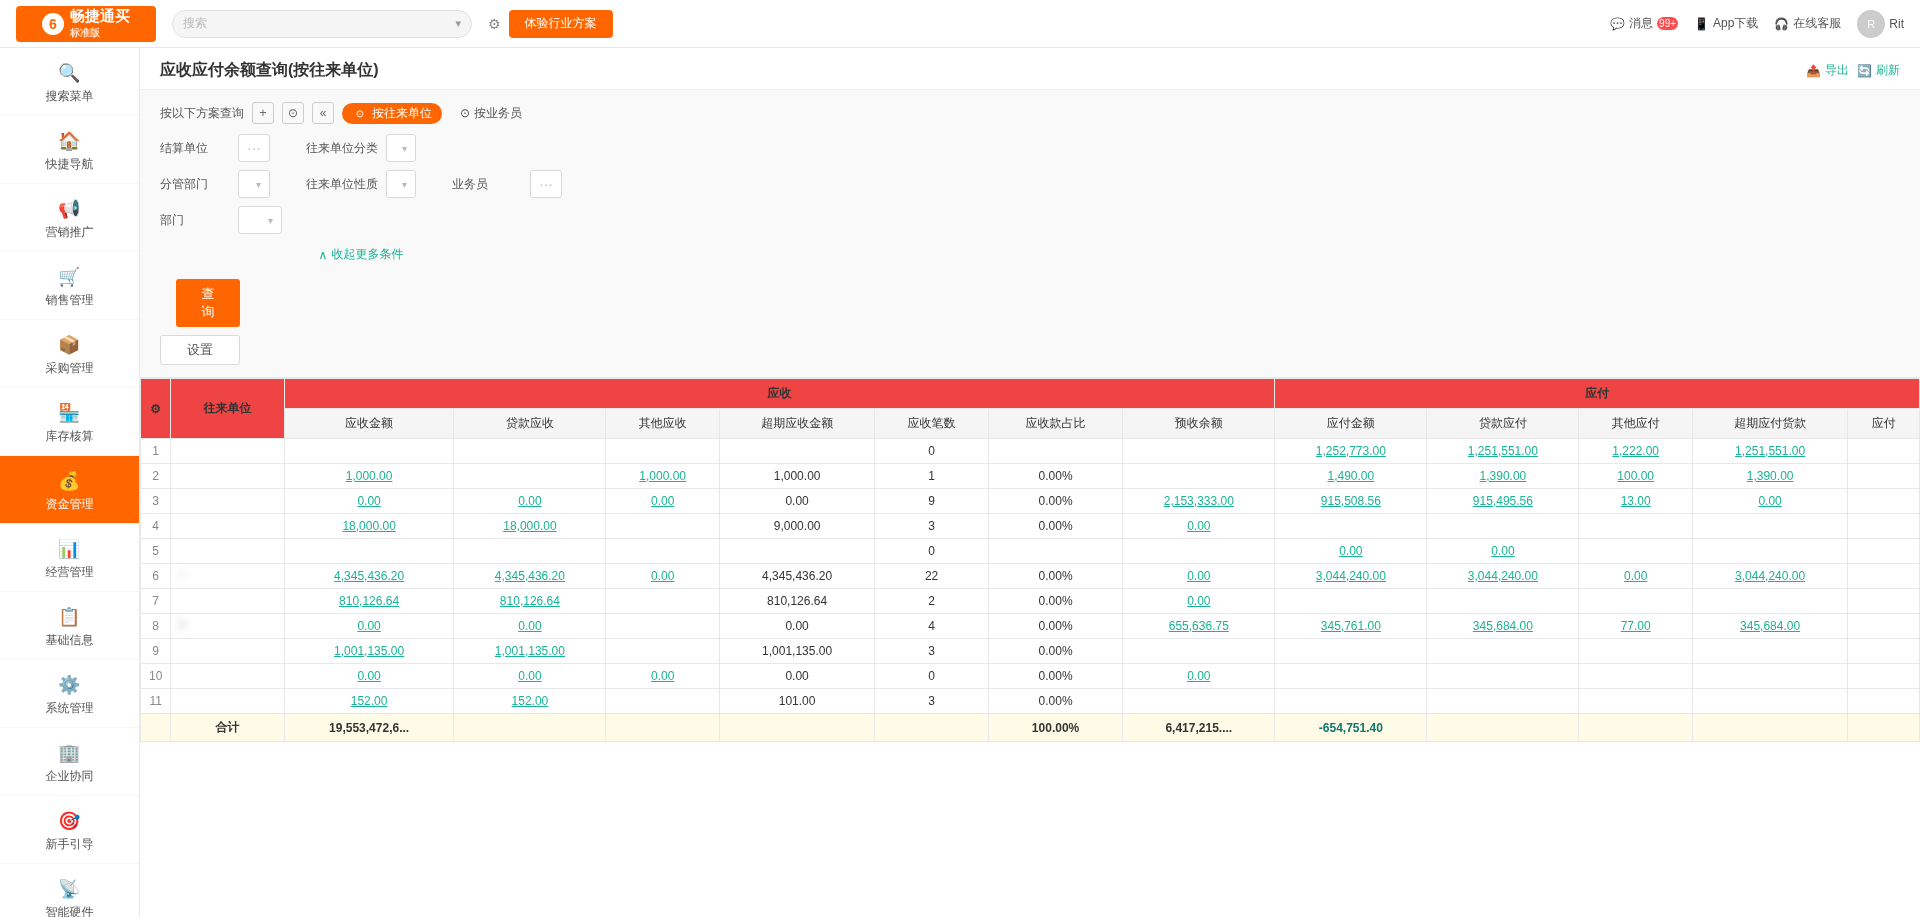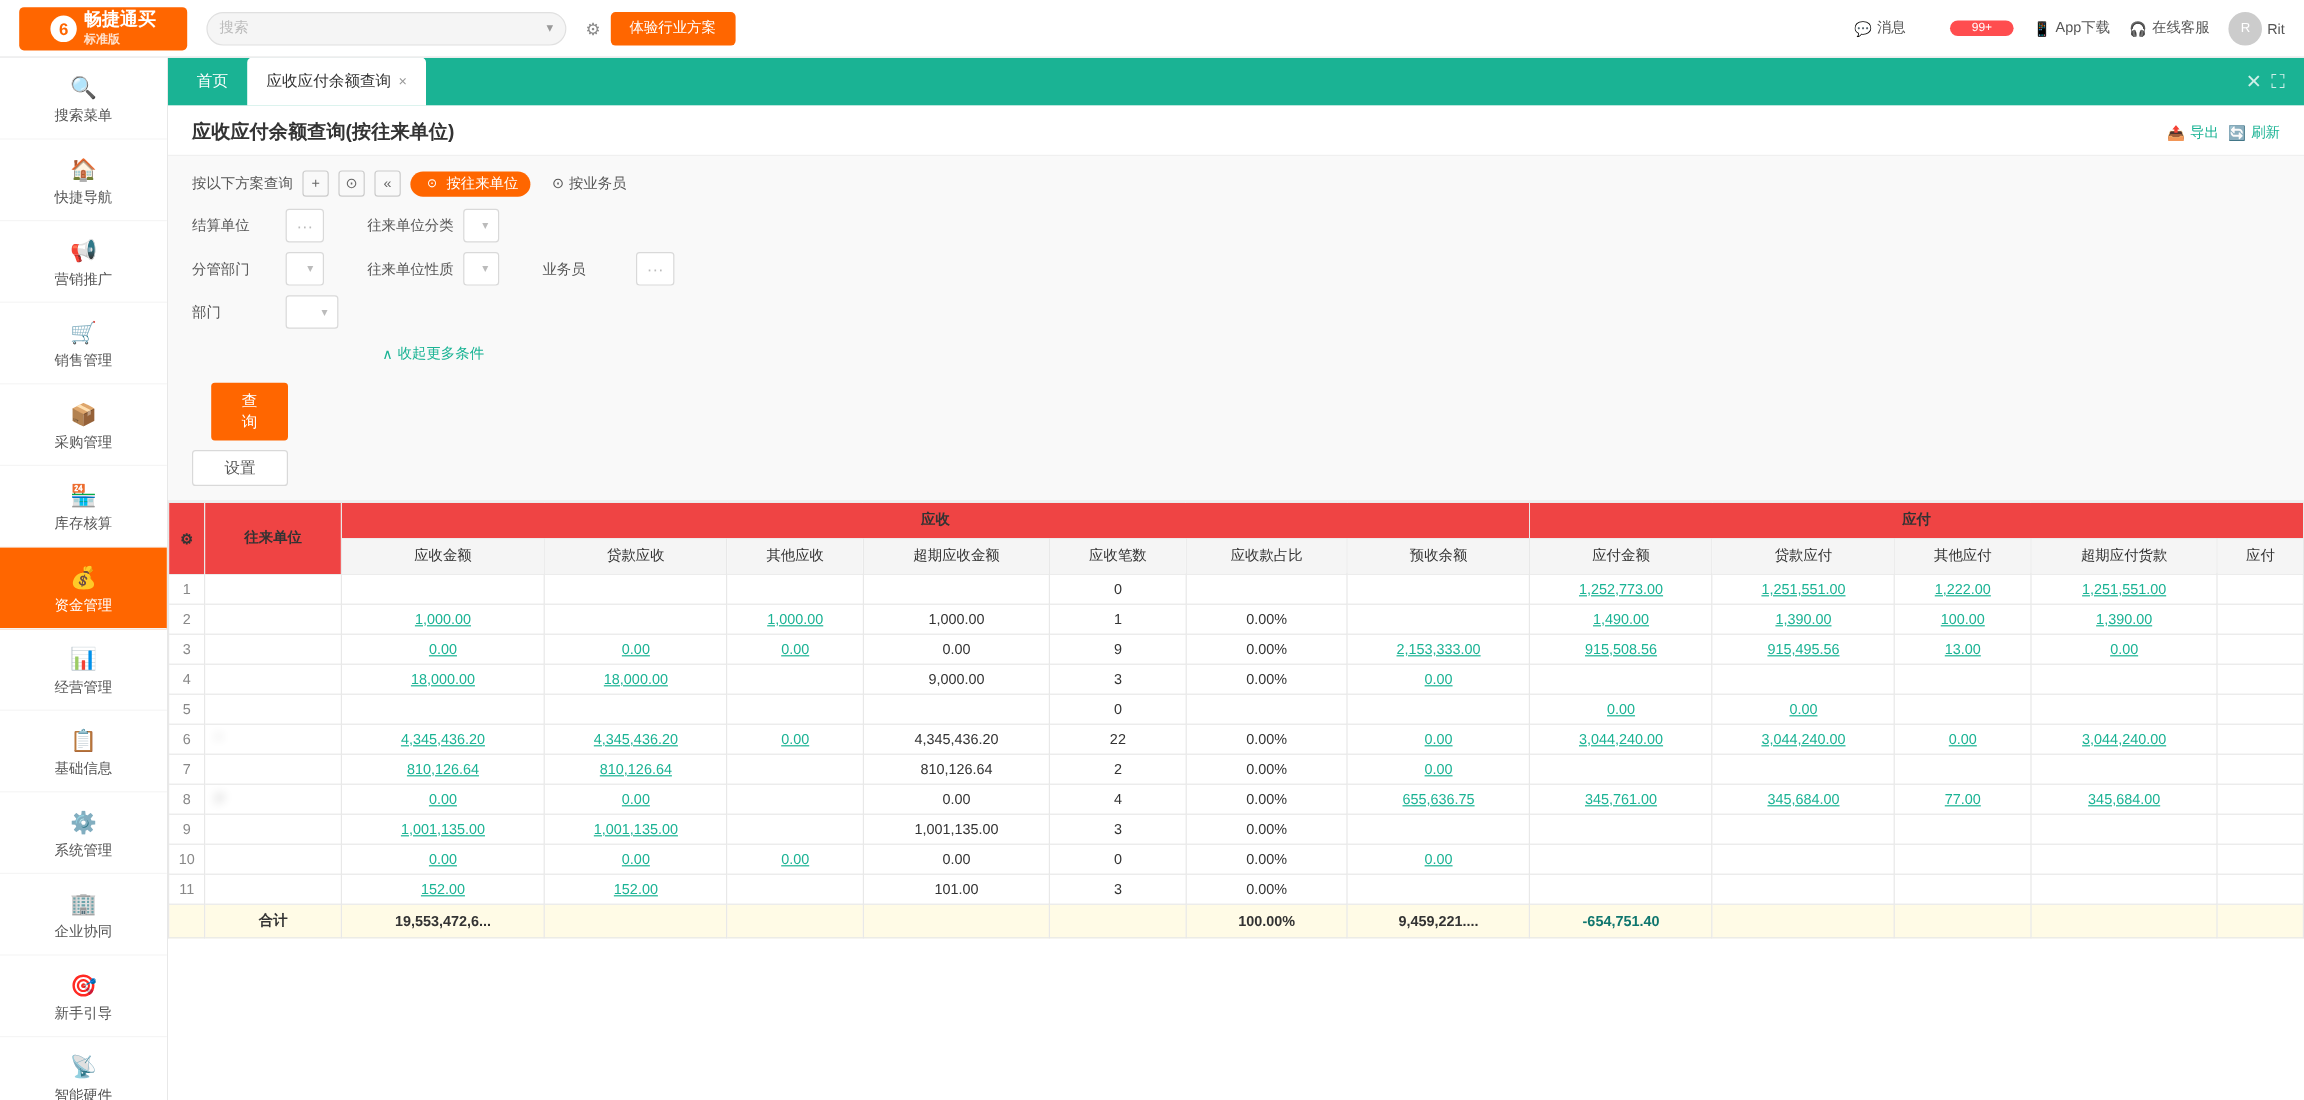--- a/index.html
+++ b/index.html
@@ -7,21 +7,21 @@
 
     
     .top-bar { height: 48px; background: #fff; display: flex; align-items: center; padding: 0 16px; border-bottom: 1px solid #e8e8e8; position: relative; z-index: 100; }
     .top-bar-logo { width: 140px; height: 36px; background: #ff6600; border-radius: 4px; display: flex; align-items: center; justify-content: center; color: #fff; font-size: 13px; font-weight: bold; margin-right: 16px; flex-shrink: 0; }
     .top-bar-logo .logo-icon { width: 22px; height: 22px; background: #fff; border-radius: 50%; margin-right: 6px; display: flex; align-items: center; justify-content: center; color: #ff6600; font-weight: bold; font-size: 14px; }
     .top-bar-search { flex: 1; max-width: 300px; height: 28px; background: #f5f5f5; border: 1px solid #e0e0e0; border-radius: 14px; display: flex; align-items: center; padding: 0 10px; color: #999; font-size: 12px; }
     .top-bar-middle { flex: 1; display: flex; align-items: center; gap: 8px; padding-left: 16px; }
     .top-bar-btn { height: 28px; background: #ff6600; color: #fff; border: none; border-radius: 4px; padding: 0 16px; font-size: 12px; cursor: pointer; display: flex; align-items: center; }
     .top-bar-right { display: flex; align-items: center; gap: 16px; margin-left: auto; }
     .top-bar-right-item { display: flex; align-items: center; gap: 4px; color: #555; font-size: 12px; cursor: pointer; }
-    .badge { background: #ff4d4f; color: #fff; font-size: 10px; border-radius: 10px; padding: 1px 18px; min-width: 18px; text-align: center; margin-left: 33px; }
+    .badge { background: #ff4d4f; color: #fff; font-size: 10px; border-radius: 10px; padding: 1px 2px; min-width: 18px; text-align: center; }
     .top-bar-avatar { width: 28px; height: 28px; background: #ccc; border-radius: 50%; display: flex; align-items: center; justify-content: center; font-size: 11px; color: #fff; }
     .top-bar-username { font-size: 12px; color: #555; }
 
     
     .layout { display: flex; height: calc(100vh - 48px); }
 
     
     .sidebar { width: 140px; background: #fff; border-right: 1px solid #e8e8e8; display: flex; flex-direction: column; flex-shrink: 0; overflow-y: auto; }
     .sidebar-item { display: flex; flex-direction: column; align-items: center; padding: 14px 8px 10px; cursor: pointer; color: #555; font-size: 12px; gap: 4px; border-bottom: 1px solid #f5f5f5; }
     .sidebar-item.active { background: #ff6600; color: #fff; }
@@ -186,32 +186,20 @@
     </div>
     <div class="sidebar-item">
       <span class="icon">📡</span>
       <span>智能硬件</span>
     </div>
 
   </div>
 
   <div class="main">
 
-    <div class="tabs">
-      <div class="tab home">首页</div>
-      <div class="tab active">
-        <span>应收应付余额查询</span>
-        <span class="tab-close">×</span>
-      </div>
-      <div class="tabs-spacer"></div>
-      <div class="tabs-right">
-        <span class="tabs-right-btn">✕</span>
-        <span class="tabs-right-btn">⛶</span>
-      </div>
-    </div>
 
     <div class="page">
       <div class="page-header">
         <h2 class="page-title">应收应付余额查询(按往来单位)</h2>
         <div class="page-actions">
           <button class="page-action-btn">
             <span>📤</span>
             <span>导出</span>
           </button>
           <button class="page-action-btn">
@@ -506,21 +494,21 @@
           <tfoot id="table-foot">
               <tr class="tfoot-row">
                 <td></td>
                 <td>合计</td>
                 <td>19,553,472,6...</td>
                 <td></td>
                 <td></td>
                 <td></td>
                 <td></td>
                 <td>100.00%</td>
-                <td>9,459,221....</td>
+                <td>6,417,215....</td>
                 <td style="color: #0f766e;">-654,751.40</td>
                 <td></td>
                 <td></td>
                 <td></td>
                 <td></td>
               </tr>
             </tfoot>
         </table>
       </div>
     </div>

